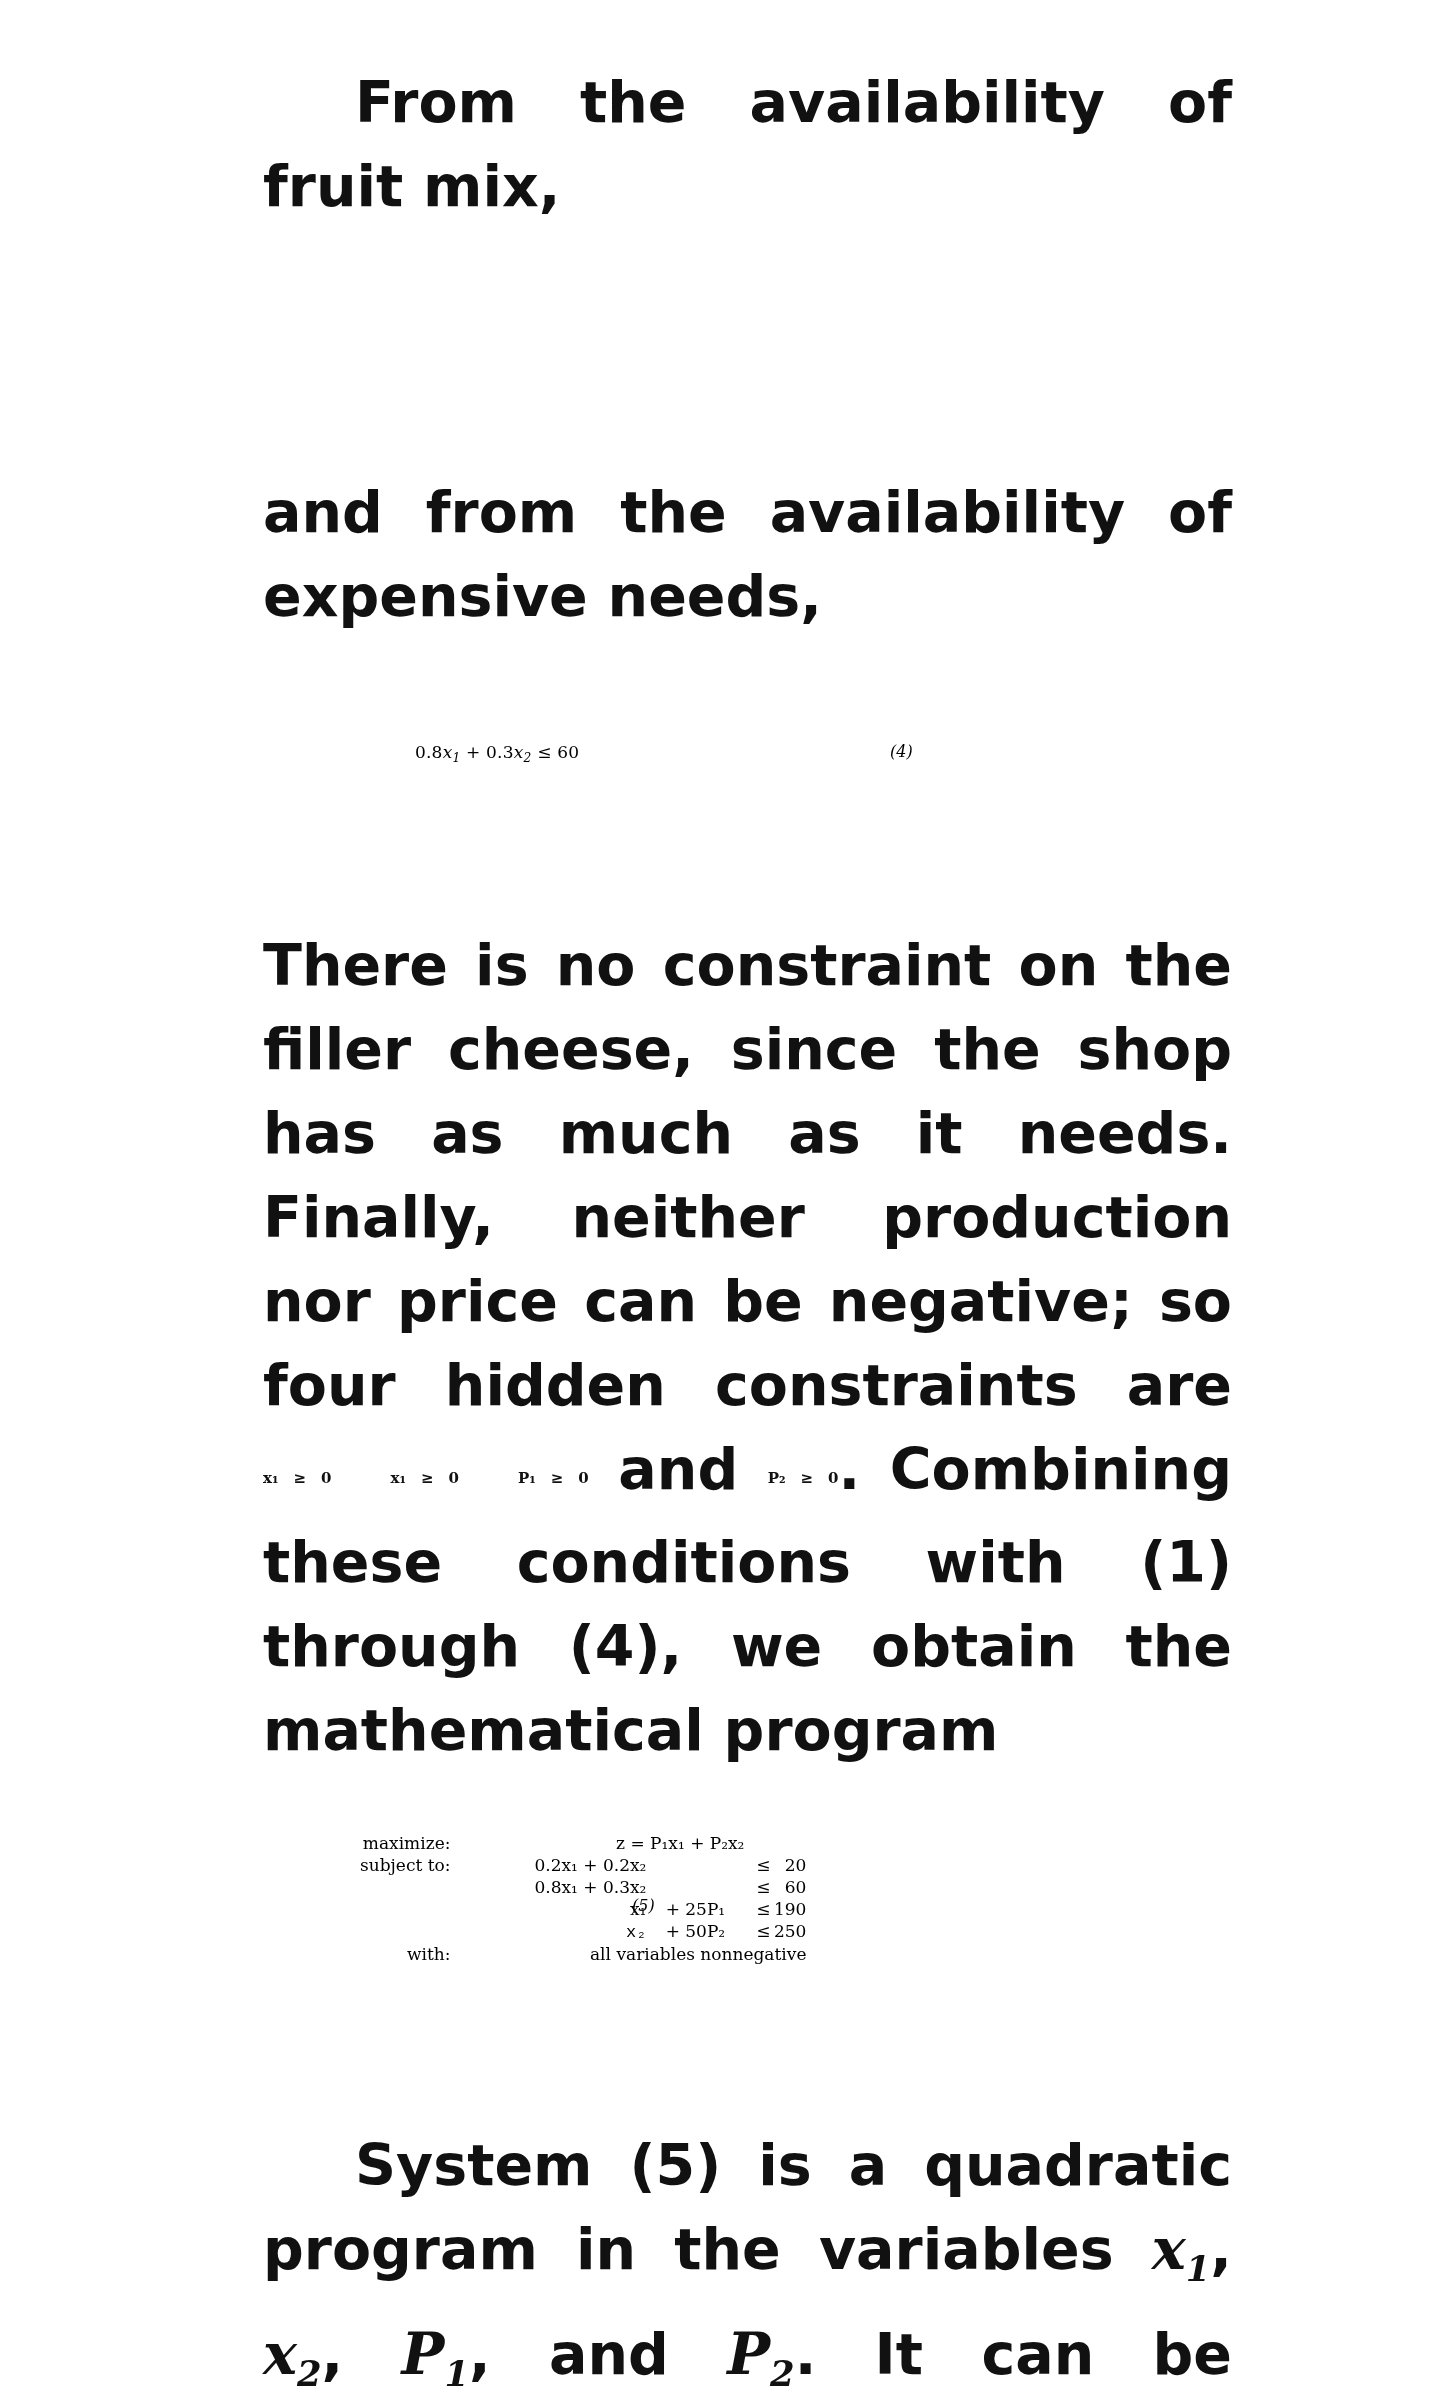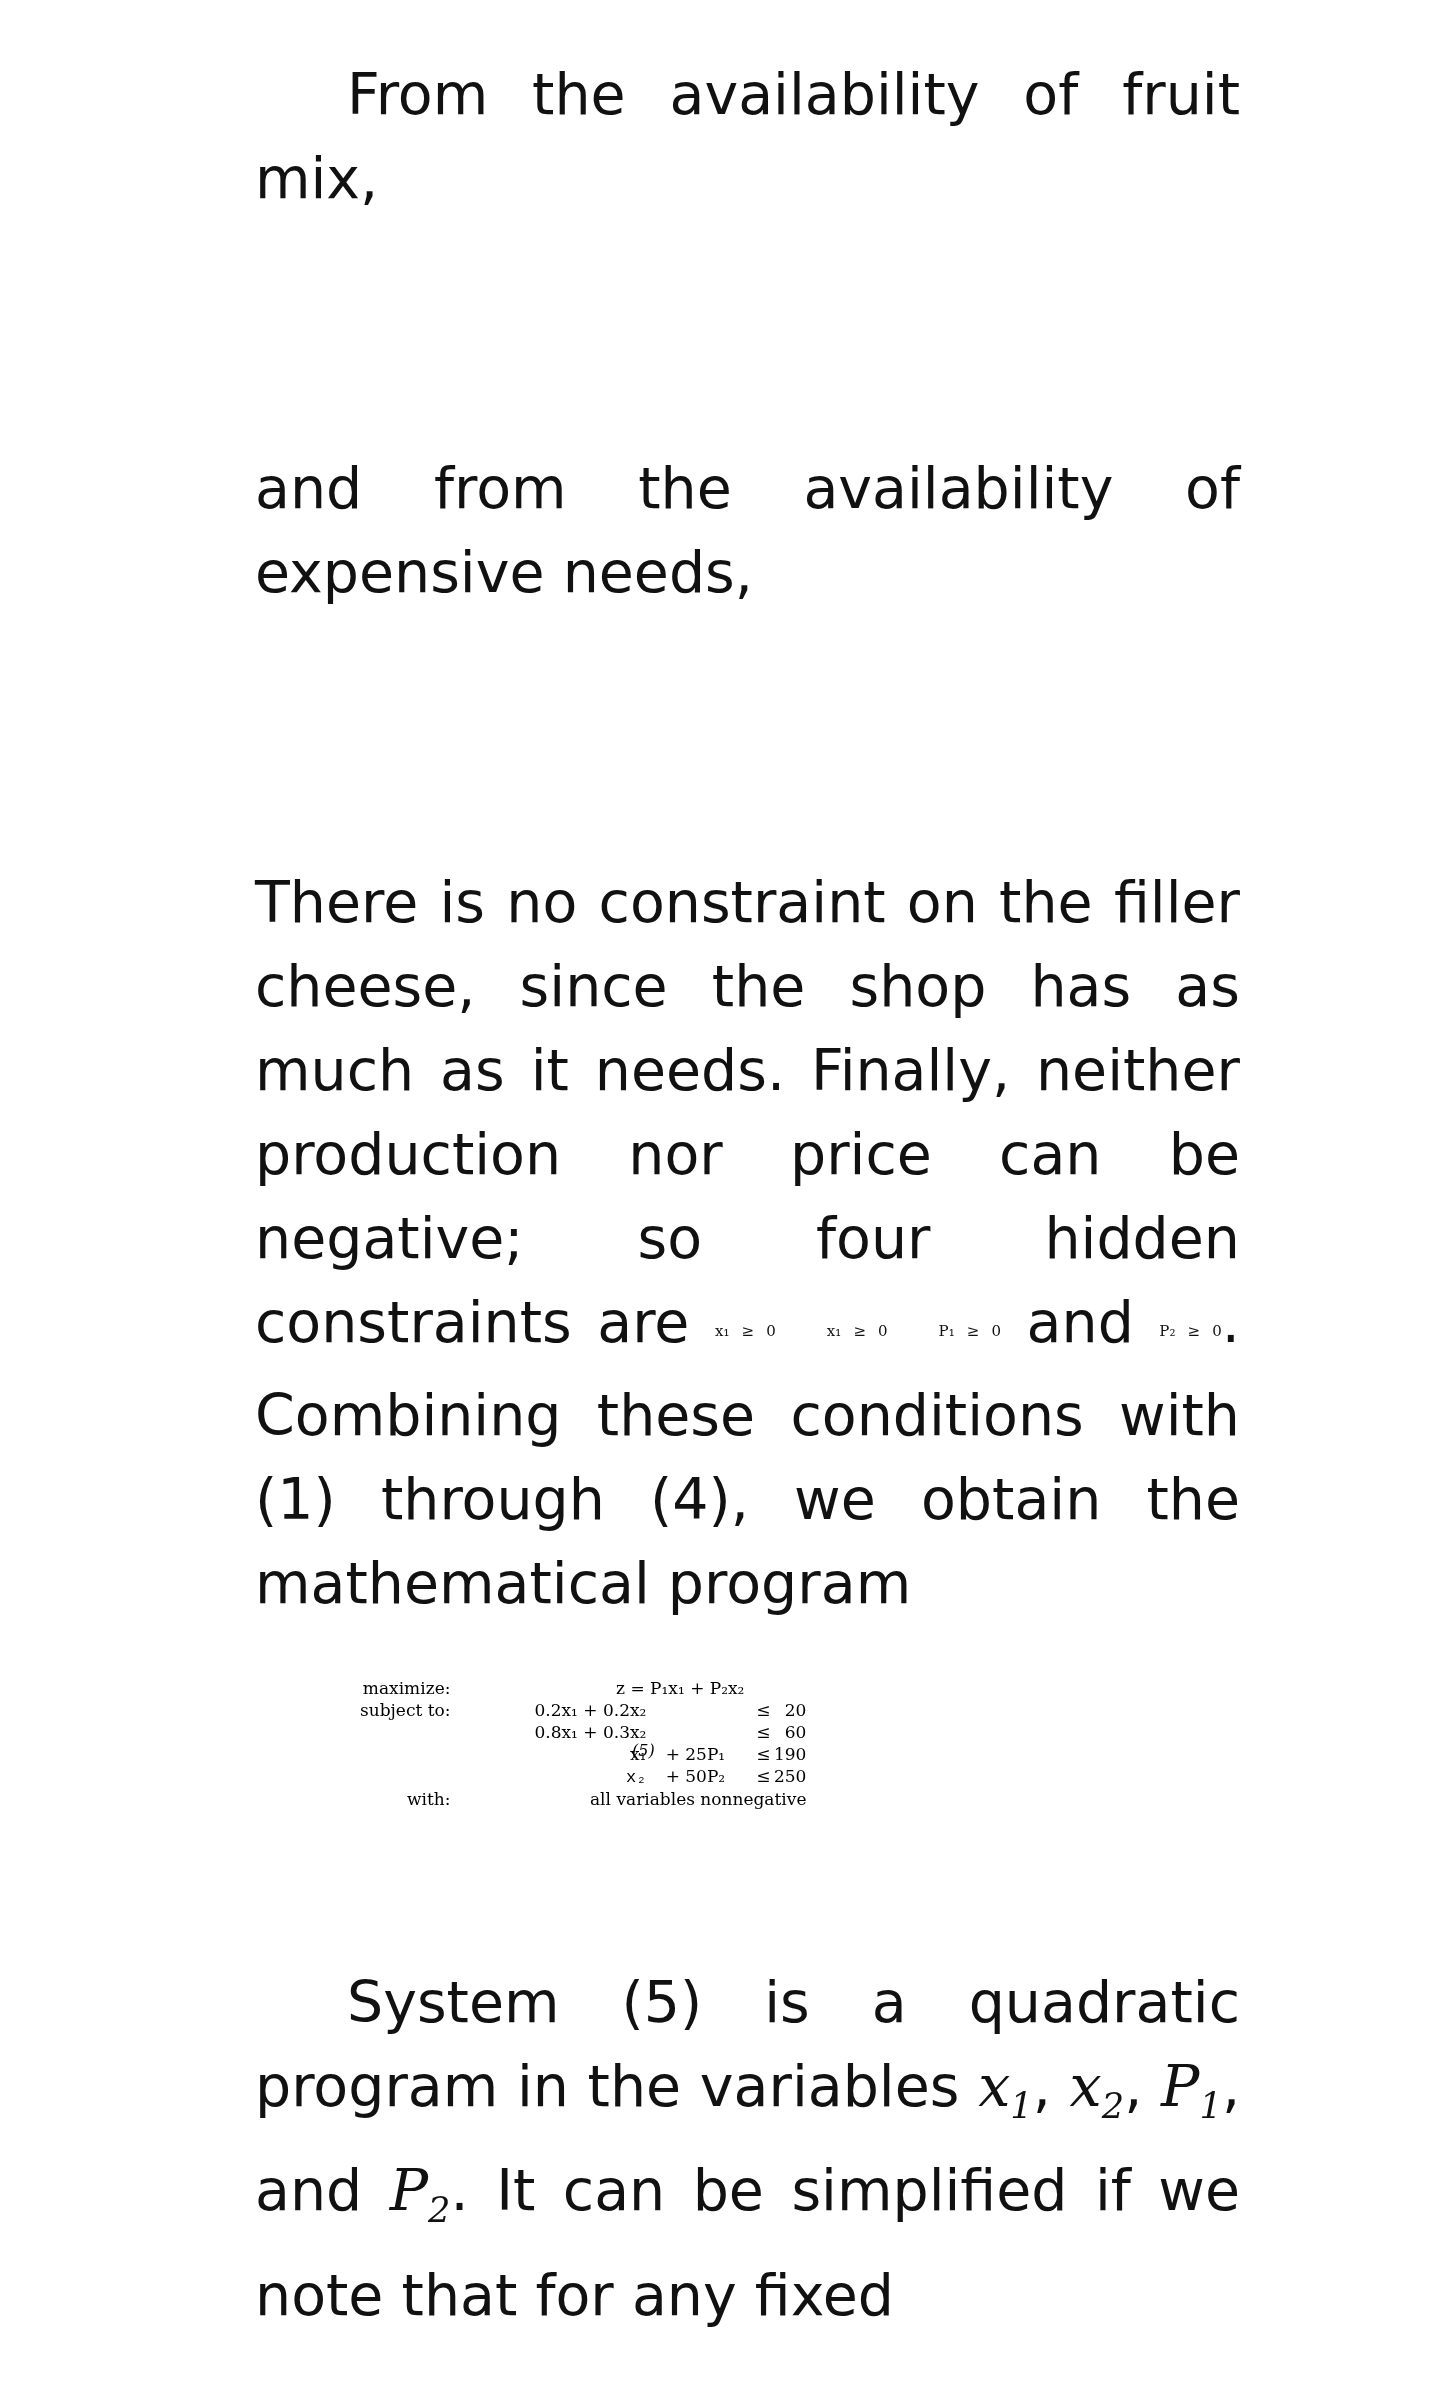--- a/index.html
+++ b/index.html
@@ -21,24 +21,24 @@
     padding: 0;
     box-sizing: border-box;
   }
 
   
   .para {
     font-family: "DejaVu Sans", sans-serif;
     font-size: 57px;
     line-height: 84px;
     text-align: justify;
-    margin: 0;
+    margin: 8px;
     padding: 0 200px 0 255px;
     color: #111111;
-    font-weight: 400;
+    font-weight: 700;
   }
   .para.indent {
     text-indent: 92px;
   }
   .para .mathvar {
     font-family: "DejaVu Serif", serif;
     font-style: italic;
   }
   .para .mathvar sub {
     font-size: 0.62em;
@@ -141,20 +141,30 @@
 
   <div class="sp-md"></div>
 
 
   <div class="sp-lg"></div>
 
   <p class="para">and from the availability of expensive needs,</p>
 
   <div class="sp-md"></div>
 
+  <div class="eq-block" style="padding-left:415px;">
+    <span class="eq-line">
+      <span>0.8</span><span class="mi">x</span><sub class="msub">1</sub>
+      <span class="op">+</span>
+      <span>0.3</span><span class="mi">x</span><sub class="msub">2</sub>
+      <span class="op">≤</span>
+      <span>60</span>
+    </span>
+    <span class="eq-tag" style="left:890px; top:0;">(4)</span>
+  </div>
 
   <div class="sp-xl"></div>
 
   <p class="para"><span>There is no constraint on the filler cheese, since the shop has as much as it needs. Finally, neither production nor price can be negative; so four hidden constraints are </span><span class="inline-tiny">x₁ ≥ 0</span>&nbsp;&nbsp;<span class="inline-tiny">x₁ ≥ 0</span>&nbsp;&nbsp;<span class="inline-tiny">P₁ ≥ 0</span>&nbsp;<span>and</span>&nbsp;<span class="inline-tiny">P₂ ≥ 0</span>. <span>Combining these conditions with (1) through (4), we obtain the mathematical program</span></p>
 
   <div class="sp-sm"></div>
 
   <div class="program">
     <table class="prog">
       <tbody>

